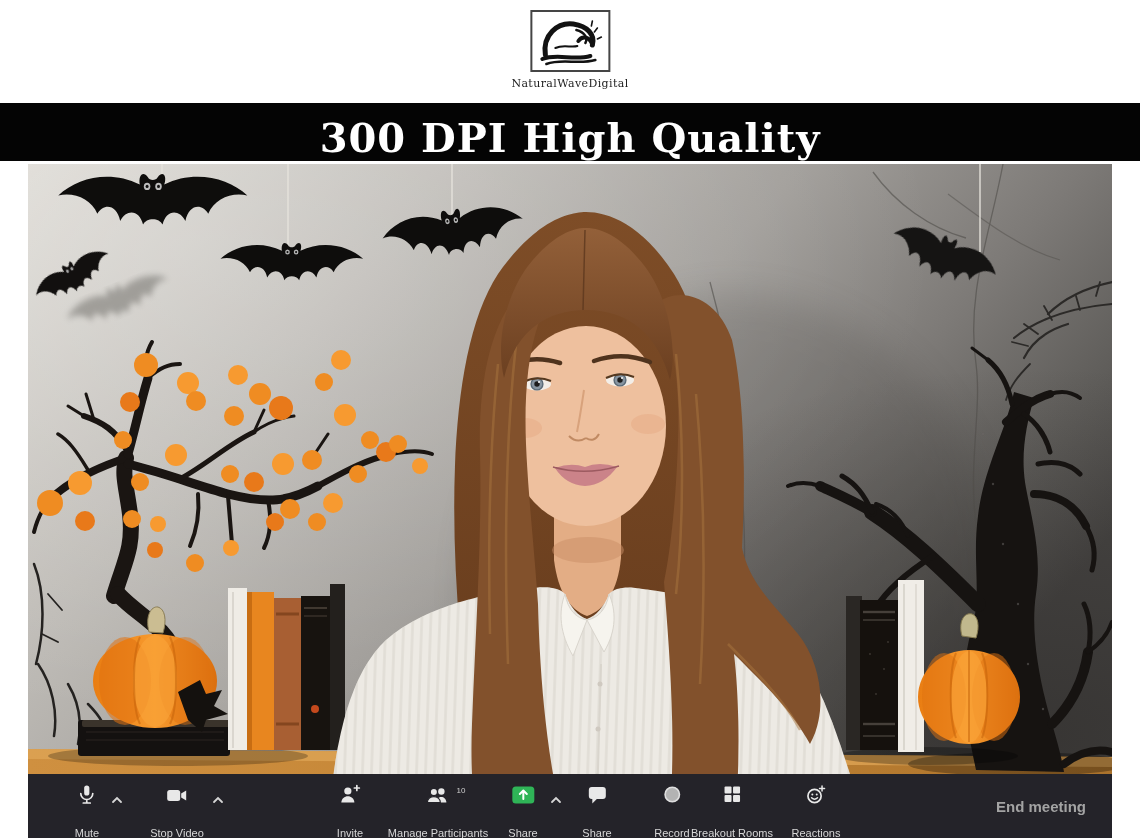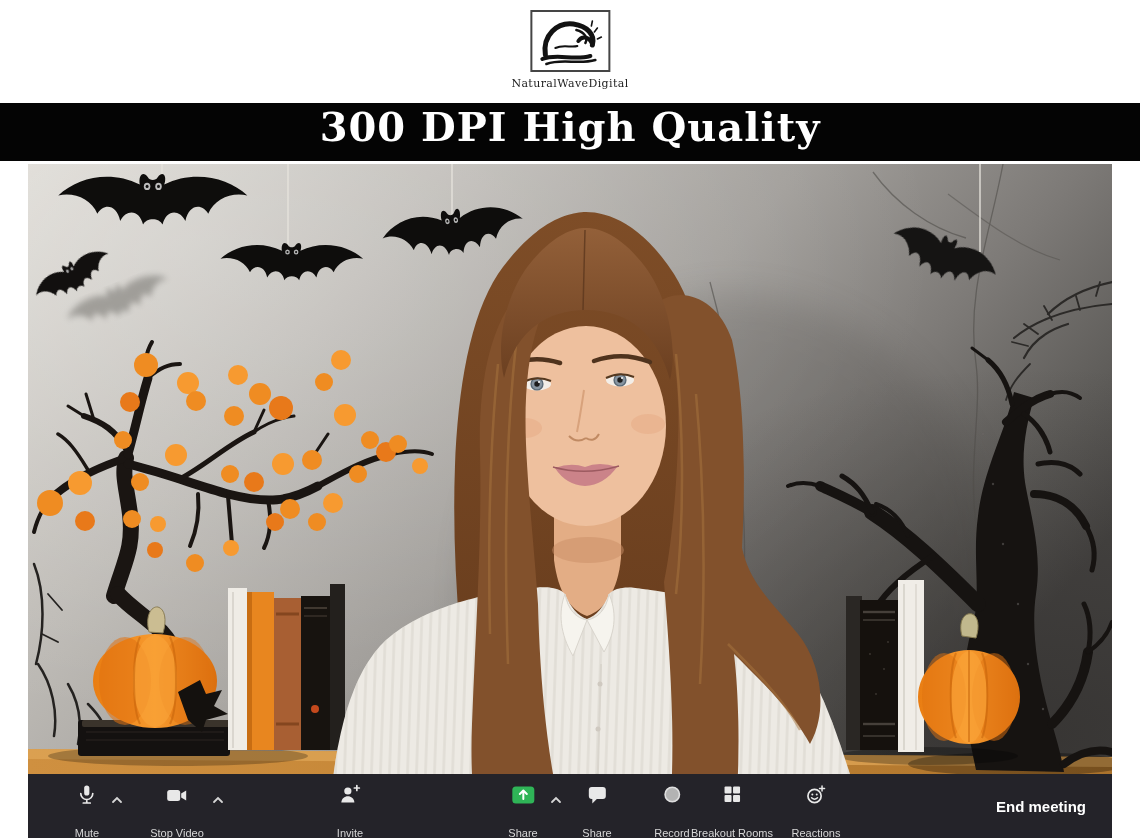--- a/index.html
+++ b/index.html
@@ -5,35 +5,35 @@
   html,body{margin:0;padding:0;background:#ffffff;}
   .page{position:relative;width:1140px;height:838px;background:#fff;overflow:hidden;
         font-family:"Liberation Sans",sans-serif;}
   
   .logo{position:absolute;top:10px;left:50%;transform:translateX(-50%);text-align:center;}
   .logo-frame{width:80px;height:62px;border:2px solid #454545;background:#fff;margin:0 auto;
               display:flex;align-items:center;justify-content:center;box-sizing:border-box;}
   .logo-name{margin-top:5px;font-family:"DejaVu Serif",serif;font-size:11px;color:#1d1d1d;letter-spacing:.4px;}
   
   .banner{position:absolute;top:103px;left:0;width:1140px;height:58px;background:#040404;
-          display:flex;align-items:flex-start;justify-content:center;}
+          display:flex;align-items:flex-end;justify-content:center;}
   .banner-text{font-family:"DejaVu Serif",serif;font-size:40px;font-weight:600;color:#ffffff;letter-spacing:1px;}
   
   .photo{position:absolute;left:28px;top:164px;width:1084px;height:674px;background:#a7a4a0;overflow:hidden;}
   .scene{position:absolute;left:0;top:0;}
   
   .toolbar{position:absolute;left:0;bottom:0;width:1084px;height:64px;background:#242329;}
   .tb-item{position:absolute;top:9px;transform:translateX(-50%);display:flex;flex-direction:column;
            align-items:center;cursor:pointer;}
   .tb-item .lbl{margin-top:20px;font-size:11px;color:#d6d6d6;white-space:nowrap;}
   .tb-icon{height:24px;display:flex;align-items:flex-end;}
   .chev{position:absolute;top:17px;transform:translateX(-50%);cursor:pointer;}
   .badge{position:absolute;top:3px;margin-left:46px;font-size:8px;color:#cfcfcf;}
   .end-btn{position:absolute;right:26px;top:50%;transform:translateY(-50%);
-           color:#ffffff;font-size:15px;font-weight:600;cursor:pointer;}
+           color:#a3a3a3;font-size:15px;font-weight:600;cursor:pointer;}
 </style>
 </head>
 <body>
 
 <div class="page">
 
   <div class="logo">
     <div class="logo-frame">
       <svg width="70" height="52" viewBox="0 0 70 52">
         <g fill="none" stroke="#121212" stroke-linecap="round">
@@ -431,20 +431,32 @@
         <div class="tb-icon">
           <svg width="24" height="24" viewBox="0 0 24 24">
             <circle cx="10" cy="8" r="3.6" fill="#e8e8e8"></circle>
             <path d="M3.5,19.5 C3.5,15.5 6.8,13.2 10,13.2 C13.2,13.2 16.5,15.5 16.5,19.5 Z" fill="#e8e8e8"></path>
             <path d="M16.5,5 L21.5,5 M19,2.5 L19,7.5" stroke="#e8e8e8" stroke-width="1.7" stroke-linecap="round"></path>
           </svg>
         </div>
         <span class="lbl">Invite</span>
       </div>
 
+      <div class="tb-item" style="left:410px">
+        <span class="badge">10</span>
+        <div class="tb-icon">
+          <svg width="28" height="24" viewBox="0 0 28 24">
+            <circle cx="17.5" cy="8.5" r="3.2" fill="#e8e8e8"></circle>
+            <path d="M12.5,19.5 C12.5,16 15.2,14 17.5,14 C19.8,14 22.5,16 22.5,19.5 Z" fill="#e8e8e8"></path>
+            <circle cx="10" cy="9" r="3.6" fill="#e8e8e8" stroke="#242329" stroke-width="1.2"></circle>
+            <path d="M3.5,19.5 C3.5,15.8 6.8,13.6 10,13.6 C13.2,13.6 16.5,15.8 16.5,19.5 Z" fill="#e8e8e8" stroke="#242329" stroke-width="1.2"></path>
+          </svg>
+        </div>
+        <span class="lbl">Manage Participants</span>
+      </div>
 
       <div class="tb-item" style="left:495px">
         <div class="tb-icon">
           <svg width="26" height="24" viewBox="0 0 26 24">
             <rect x="2" y="3.5" width="22" height="17" rx="3.5" fill="#2fb457"></rect>
             <path d="M13,16 L13,8.2 M9.5,11 L13,7.5 L16.5,11" stroke="#fff" stroke-width="2" fill="none" stroke-linecap="round" stroke-linejoin="round"></path>
           </svg>
         </div>
         <span class="lbl">Share</span>
       </div>

